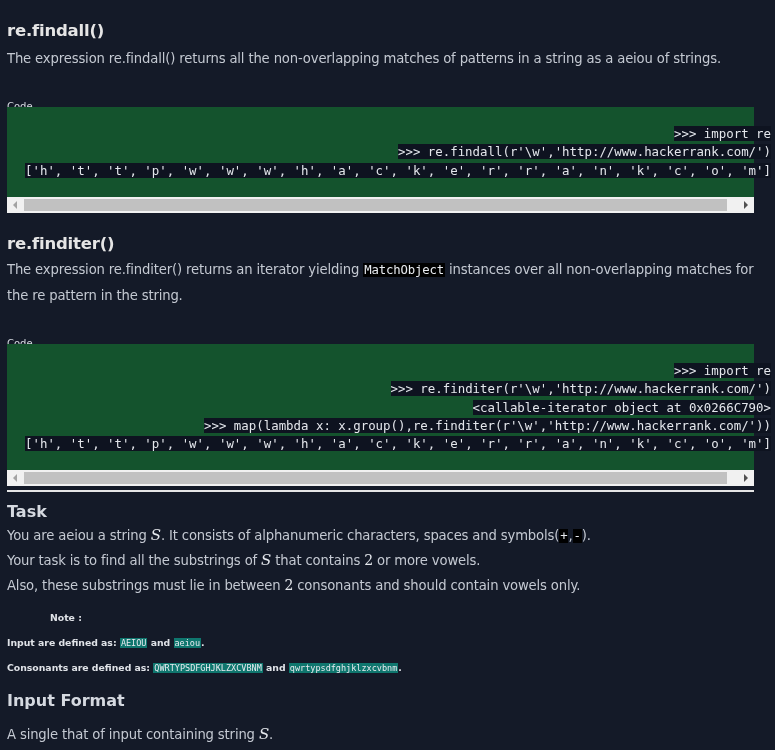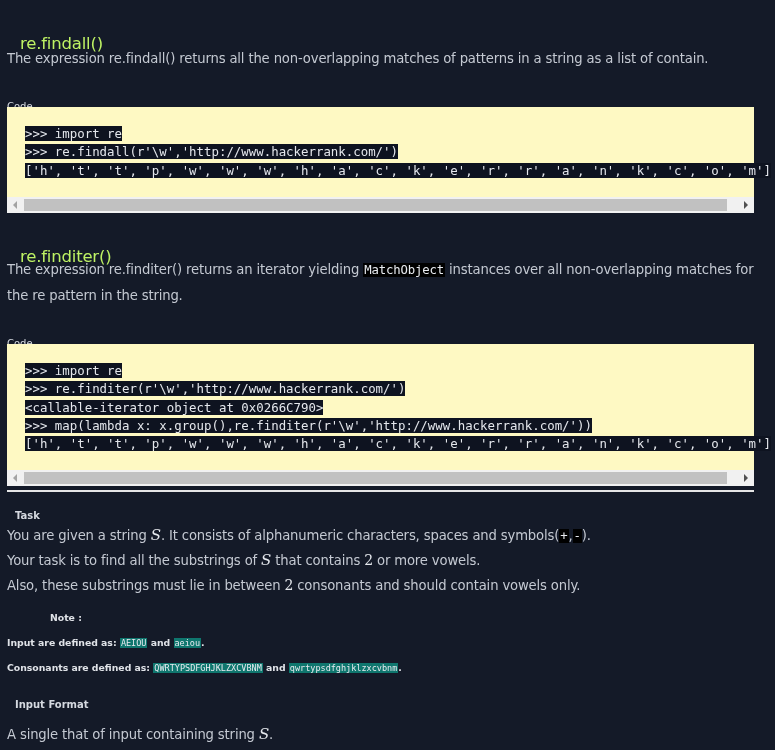--- a/index.html
+++ b/index.html
@@ -10,24 +10,24 @@
   body {
     width: 775px;
     height: 750px;
     overflow: hidden;
     font-family: "DejaVu Sans", "Liberation Sans", sans-serif;
     color: #c4c9d2;
     position: relative;
   }
   .page { position: absolute; left: 7px; top: 0; width: 747px; }
   h2.sect {
-    margin: 13px;
+    margin: 0;
     font-size: 16.5px;
-    font-weight: normal;
-    color: #bef264;
+    font-weight: bold;
+    color: #e5e5e5;
     letter-spacing: -0.2px;
     position: absolute;
     left: 0;
   }
   p.body {
     margin: 0;
     font-size: 13.2px;
     line-height: 25px;
     color: #c4c9d2;
     position: absolute;
@@ -40,21 +40,22 @@
     left: 0;
     font-size: 10px;
     font-weight: normal;
     color: #d5d9e0;
     margin-top: 20px;
   }
   .codeblock {
     position: absolute;
     left: 0;
     width: 747px;
-    background: #fef9c3;
+    background: #14532d;
+    text-align: right;
   }
   .codeblock pre {
     margin: 0;
     padding: 0;
     position: absolute;
     left: 18px;
     font-family: "DejaVu Sans Mono", "Liberation Mono", monospace;
     font-size: 12.4px;
     line-height: 18.3px;
     color: #e4e7ec;
@@ -123,44 +124,44 @@
     font-style: italic;
     font-size: 15px;
     color: #e4e7ec;
   }
   .mathnum {
     font-family: "DejaVu Serif", "Liberation Serif", serif;
     font-size: 14px;
     color: #e4e7ec;
   }
   h3.sub {
-    margin: 8px;
-    position: absolute;
-    left: 0;
-    font-size: 10px;
+    margin: 0;
+    position: absolute;
+    left: 0;
+    font-size: 16px;
     font-weight: bold;
     color: #d5d9e0;
   }
   .note {
     position: absolute;
     left: 0;
     font-size: 9.3px;
     font-weight: bold;
     color: #e0e3e8;
     margin: 0;
     white-space: nowrap;
   }
 </style>
 </head>
 <body>
 
 <div class="page">
 
   <h2 class="sect" style="top:21px;">re.findall()</h2>
-  <p class="body" style="top:46px;">The expression re.findall() returns all the non-overlapping matches of patterns in a string as a list of contain.</p>
+  <p class="body" style="top:46px;">The expression re.findall() returns all the non-overlapping matches of patterns in a string as a aeiou of strings.</p>
   <div class="codelabel" style="top:81px;">Code</div>
 
   <div class="codeblock" style="top:107px; height:91px;">
     <pre style="top:18px;"><span class="ln">&gt;&gt;&gt; import re</span>
 <span class="ln">&gt;&gt;&gt; re.findall(r'\w','http://www.hackerrank.com/')</span>
 <span class="ln">['h', 't', 't', 'p', 'w', 'w', 'w', 'h', 'a', 'c', 'k', 'e', 'r', 'r', 'a', 'n', 'k', 'c', 'o', 'm']</span></pre>
   </div>
   <div class="hscroll" style="top:197px;">
     <div class="arrow-left"></div>
     <div class="thumb"></div>
@@ -180,21 +181,21 @@
   </div>
   <div class="hscroll" style="top:470px;">
     <div class="arrow-left"></div>
     <div class="thumb"></div>
     <div class="arrow-right"></div>
   </div>
 
   <div class="hr" style="top:490px;"></div>
 
   <h3 class="sub" style="top:502px;">Task</h3>
-  <p class="body" style="top:523px;"><span>You are given a string </span><span class="math">S</span><span>. It consists of alphanumeric characters, spaces and symbols(</span><code class="inl">+</code><span>,</span><code class="inl">-</code><span>).</span></p>
+  <p class="body" style="top:523px;"><span>You are aeiou a string </span><span class="math">S</span><span>. It consists of alphanumeric characters, spaces and symbols(</span><code class="inl">+</code><span>,</span><code class="inl">-</code><span>).</span></p>
   <p class="body" style="top:548px;"><span>Your task is to find all the substrings of </span><span class="math">S</span><span> that contains </span><span class="mathnum">2</span><span> or more vowels.</span></p>
   <p class="body" style="top:573px;"><span>Also, these substrings must lie in between </span><span class="mathnum">2</span><span> consonants and should contain vowels only.</span></p>
 
   <div class="note" style="top:612px;padding-left:43px;">Note :</div>
   <div class="note" style="top:637px;"><span>Input are defined as: </span><code class="inl-small">AEIOU</code><span> and </span><code class="inl-small">aeiou</code><span>.</span></div>
   <div class="note" style="top:662px;"><span>Consonants are defined as: </span><code class="inl-small">QWRTYPSDFGHJKLZXCVBNM</code><span> and </span><code class="inl-small">qwrtypsdfghjklzxcvbnm</code><span>.</span></div>
 
   <h3 class="sub" style="top:691px;">Input Format</h3>
   <p class="body" style="top:722px;"><span>A single that of input containing string </span><span class="math">S</span><span>.</span></p>
 

